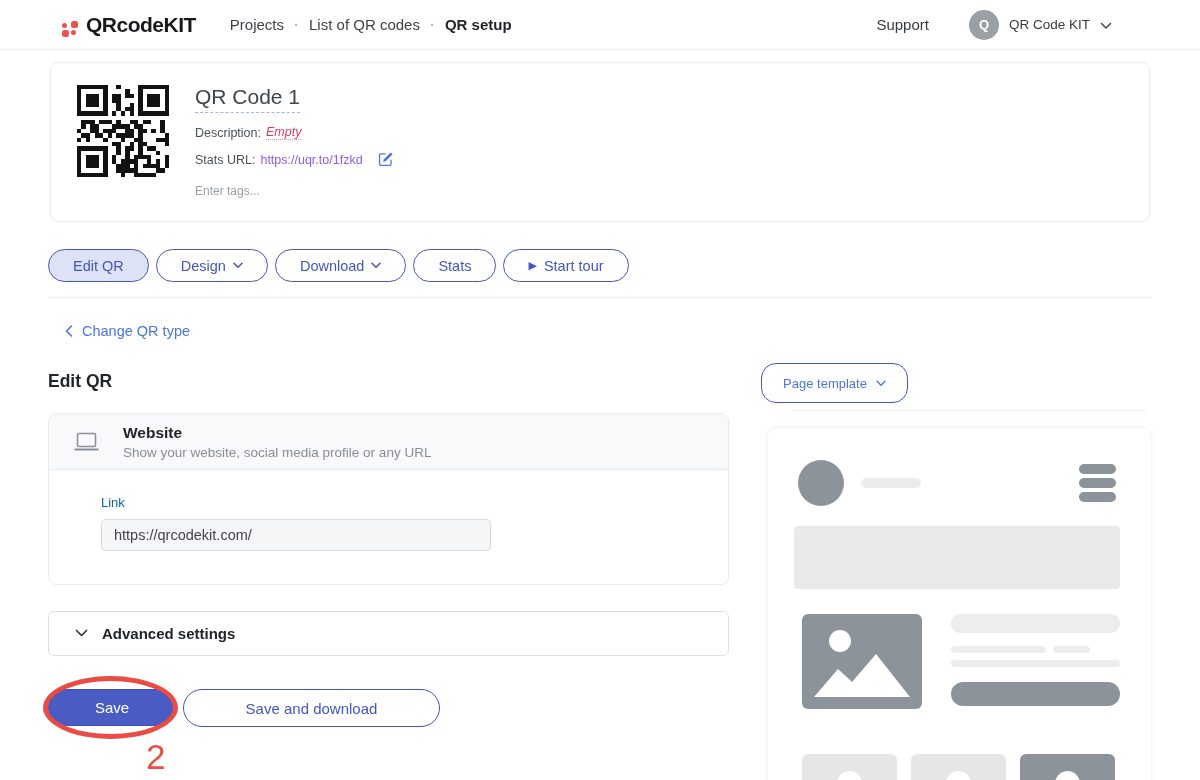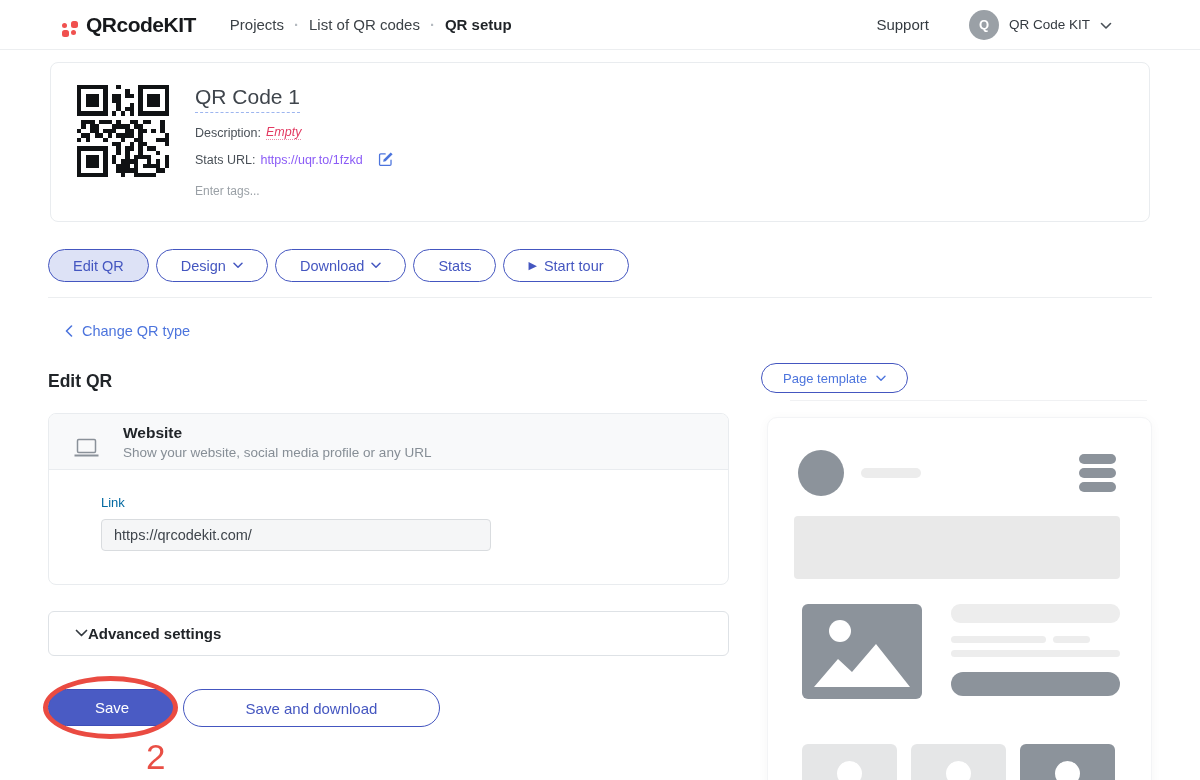--- a/index.html
+++ b/index.html
@@ -53,44 +53,44 @@
     color:#4c74dd; font-size:14.5px; text-decoration:none; cursor:pointer; }
 
   .columns { display:flex; margin-top:22px; }
   .col-left { width:704px; }
   .col-right { width:391px; margin-left:32px; }
 
   .section-heading { font-size:17.5px; font-weight:700; color:#212529; margin-top:8px; }
 
   .type-card { margin-top:21px; border:1px solid #e9ecef; border-radius:8px; overflow:hidden; background:#fff; }
   .type-header { background:#f8f9fa; border-bottom:1px solid #e9ecef; min-height:56px;
-    display:flex; align-items:flex-end; gap:23px; padding:9px 24px; }
+    display:flex; align-items:center; gap:23px; padding:9px 24px; }
   .type-title { font-size:15.5px; font-weight:700; color:#212529; }
   .type-sub { font-size:13.5px; color:#868e96; margin-top:3px; }
   .type-body { padding:25px 0 33px 52px; }
   .field-label { font-size:13px; color:#0369a1; }
   .link-input { margin-top:9px; width:390px; height:32px; background:#f5f6f7;
     border:1px solid #d9dcdf; border-radius:4px; padding:0 12px; font-size:14.5px;
     color:#3f454c; font-family:inherit; display:block; }
 
   .advanced { margin-top:26px; border:1px solid #dee2e6; border-radius:6px; height:45px;
-    display:flex; align-items:center; padding:0 26px; cursor:pointer; background:#fff; }
+    display:flex; align-items:center; gap:14px; padding:0 26px; cursor:pointer; background:#fff; }
   .advanced-label { font-size:15px; font-weight:700; color:#212529; }
 
   .actions { margin-top:33px; display:flex; gap:7px; position:relative; }
   .btn-save { width:128px; height:37px; border-radius:18.5px; background:#4a5bc4;
     border:1px solid #3d4eb8; color:#fff; font-size:15px; font-family:inherit; cursor:pointer; }
   .btn-savedl { width:257px; height:38px; border-radius:19px; background:#fff;
     border:1px solid #4456c0; color:#4456c0; font-size:15px; font-family:inherit; cursor:pointer; }
   .annot-ellipse { position:absolute; left:-5px; top:-13px; width:135px; height:63px;
     border:5px solid #ea4b42; border-radius:50%; pointer-events:none; }
   .annot-step { position:absolute; left:98px; top:48px; font-size:35px; color:#e94f45; }
 
   
-  .pt-btn { width:147px; height:30px; border:1px solid #4456c0; border-radius:15px; background:#fff;
+  .pt-btn { width:147px; height:40px; border:1px solid #4456c0; border-radius:15px; background:#fff;
     color:#4c74dd; font-size:13px; font-family:inherit; display:flex; align-items:center;
     justify-content:center; gap:9px; cursor:pointer; }
   .right-rule { border:none; border-top:1px solid #f0f1f3; margin:7px 5px 0 29px; }
   .preview-card { margin:16px 0 0 6px; width:385px; height:380px; background:#fff;
     border:1px solid #f3f4f6; border-radius:10px; box-shadow:0 2px 12px rgba(0,0,0,0.04); }
   .pv-header { display:flex; align-items:center; padding:32px 35px 0 30px; }
   .pv-avatar { width:46px; height:46px; border-radius:50%; background:#8c939b; }
   .pv-namepill { width:60px; height:10px; background:#ececec; border-radius:5px; margin-left:17px; }
   .pv-burger { margin-left:auto; display:flex; flex-direction:column; gap:4px; }
   .pv-burger span { width:37px; height:10px; background:#8c939b; border-radius:5px; display:block; }

